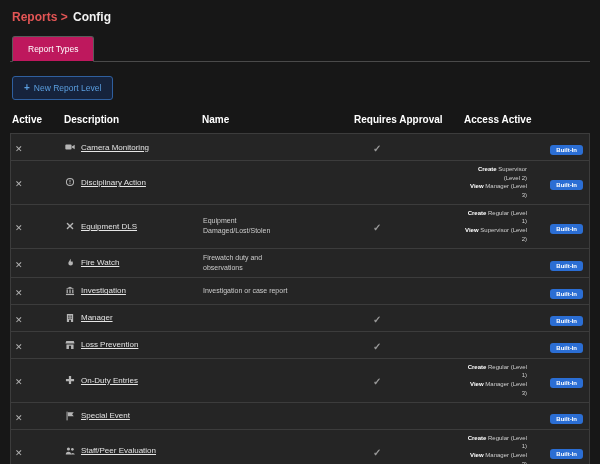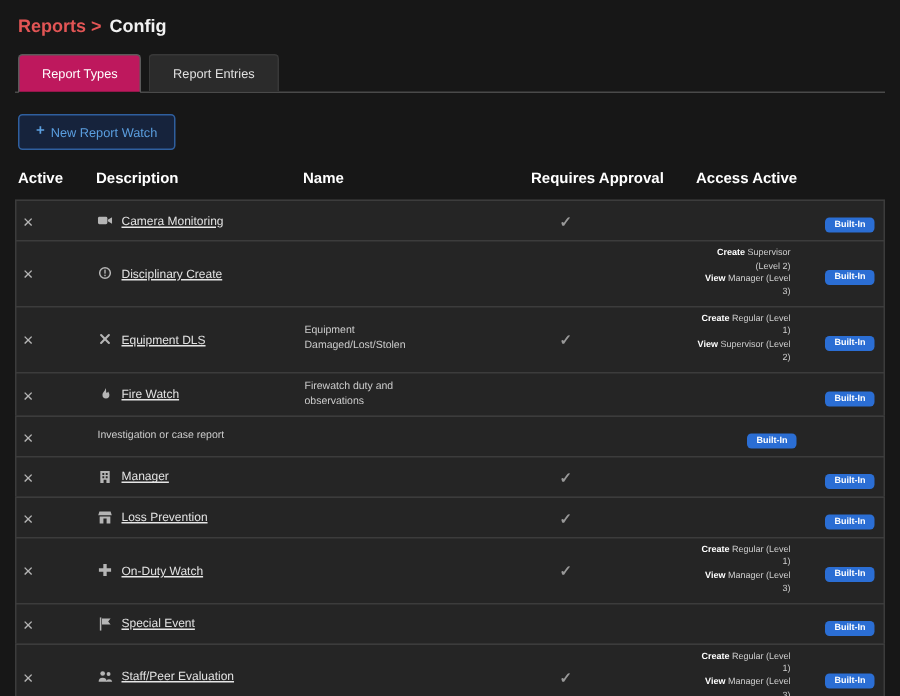--- a/index.html
+++ b/index.html
@@ -77,26 +77,25 @@
 <div class="page">
 
   <div class="breadcrumb">
     <span class="crumb-section">Reports</span>
     <span class="crumb-sep">&gt;</span>
     <span class="crumb-page">Config</span>
   </div>
 
   <div class="tabstrip">
     <div class="tab active">Report Types</div>
-    <div class="tab">Report Entries</div>
   </div>
 
   <button class="new-btn">
     <span class="plus">+</span>
-    <span>New Report Watch</span>
+    <span>New Report Level</span>
   </button>
 
   <div class="thead">
     <div class="cell">Active</div>
     <div class="cell">Description</div>
     <div class="cell">Name</div>
     <div class="cell">Requires Approval</div>
     <div class="cell">Access Active</div>
     <div class="cell"></div>
   </div>
@@ -121,21 +120,21 @@
       <div class="trow">
         <div class="cell c-active"><span class="xmark">✕</span></div>
         <div class="cell c-name">
           <span class="ricon">
             <svg viewBox="0 0 16 16">
               <path d="M8 1.5A6.5 6.5 0 1 0 8 14.5 6.5 6.5 0 0 0 8 1.5zm0 1.6a4.9 4.9 0 1 1 0 9.8 4.9 4.9 0 0 1 0-9.8z"></path>
               <rect x="7.25" y="4.4" width="1.5" height="4.3"></rect>
               <rect x="7.25" y="9.8" width="1.5" height="1.6"></rect>
             </svg>
           </span>
-          <span class="rname">Disciplinary Create</span>
+          <span class="rname">Disciplinary Action</span>
         </div>
         <div class="cell c-desc"><span></span></div>
         <div class="cell c-appr"></div>
         <div class="cell c-access">
           <div><b>Create</b> Supervisor (Level 2)</div>
           <div><b>View</b> Manager (Level 3)</div>
         </div>
         <div class="cell c-badge"><span class="badge">Built-In</span></div>
       </div>
       <div class="trow">
@@ -167,20 +166,32 @@
           </span>
           <span class="rname">Fire Watch</span>
         </div>
         <div class="cell c-desc"><span>Firewatch duty and observations</span></div>
         <div class="cell c-appr"></div>
         <div class="cell c-access"></div>
         <div class="cell c-badge"><span class="badge">Built-In</span></div>
       </div>
       <div class="trow">
         <div class="cell c-active"><span class="xmark">✕</span></div>
+        <div class="cell c-name">
+          <span class="ricon">
+            <svg viewBox="0 0 16 16">
+              <path d="M8 1 1.5 4.5h13z"></path>
+              <rect x="2.5" y="5.5" width="2" height="6"></rect>
+              <rect x="7" y="5.5" width="2" height="6"></rect>
+              <rect x="11.5" y="5.5" width="2" height="6"></rect>
+              <rect x="1.5" y="12.5" width="13" height="2"></rect>
+            </svg>
+          </span>
+          <span class="rname">Investigation</span>
+        </div>
         <div class="cell c-desc"><span>Investigation or case report</span></div>
         <div class="cell c-appr"></div>
         <div class="cell c-access"></div>
         <div class="cell c-badge"><span class="badge">Built-In</span></div>
       </div>
       <div class="trow">
         <div class="cell c-active"><span class="xmark">✕</span></div>
         <div class="cell c-name">
           <span class="ricon">
             <svg viewBox="0 0 16 16">
@@ -211,21 +222,21 @@
         <div class="cell c-badge"><span class="badge">Built-In</span></div>
       </div>
       <div class="trow">
         <div class="cell c-active"><span class="xmark">✕</span></div>
         <div class="cell c-name">
           <span class="ricon">
             <svg viewBox="0 0 16 16">
               <path d="M6.2 1.5h3.6v4.7h4.7v3.6H9.8v4.7H6.2V9.8H1.5V6.2h4.7z"></path>
             </svg>
           </span>
-          <span class="rname">On-Duty Watch</span>
+          <span class="rname">On-Duty Entries</span>
         </div>
         <div class="cell c-desc"><span></span></div>
         <div class="cell c-appr"><span class="check">✓</span></div>
         <div class="cell c-access">
           <div><b>Create</b> Regular (Level 1)</div>
           <div><b>View</b> Manager (Level 3)</div>
         </div>
         <div class="cell c-badge"><span class="badge">Built-In</span></div>
       </div>
       <div class="trow">

